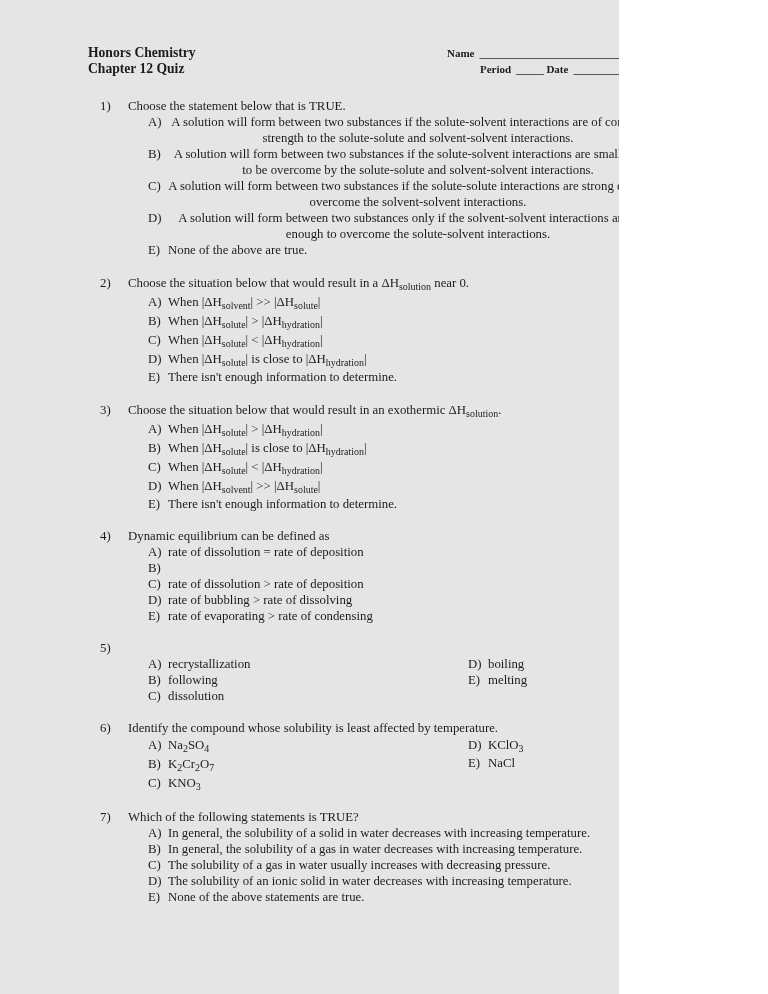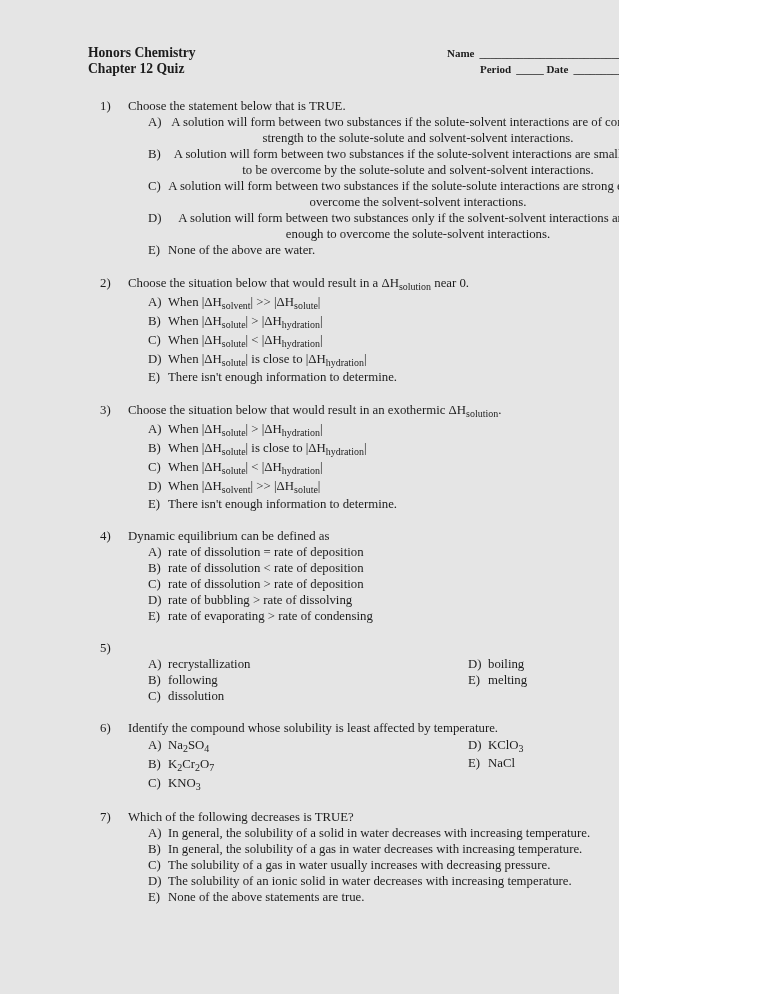--- a/index.html
+++ b/index.html
@@ -79,21 +79,21 @@
           <div class="opt">
             <span class="letter">C)</span>
             <span class="otext">A solution will form between two substances if the solute-solute interactions are strong enough to overcome the solvent-solvent interactions.</span>
           </div>
           <div class="opt">
             <span class="letter">D)</span>
             <span class="otext">A solution will form between two substances only if the solvent-solvent interactions are weak enough to overcome the solute-solvent interactions.</span>
           </div>
           <div class="opt">
             <span class="letter">E)</span>
-            <span class="otext">None of the above are water.</span>
+            <span class="otext">None of the above are true.</span>
           </div>
         </div>
       </div>
       <div class="question">
         <div class="qline subline">
           <span class="qnum">2)</span>
           <span class="qtext">Choose the situation below that would result in a ΔH<sub>solution</sub> near 0.</span>
         </div>
         <div class="opts">
           <div class="opt subline">
@@ -151,21 +151,20 @@
           <span class="qnum">4)</span>
           <span class="qtext">Dynamic equilibrium can be defined as</span>
         </div>
         <div class="opts">
           <div class="opt">
             <span class="letter">A)</span>
             <span class="otext">rate of dissolution = rate of deposition</span>
           </div>
           <div class="opt">
             <span class="letter">B)</span>
-            <span class="otext">rate of dissolution &lt; rate of deposition</span>
           </div>
           <div class="opt">
             <span class="letter">C)</span>
             <span class="otext">rate of dissolution &gt; rate of deposition</span>
           </div>
           <div class="opt">
             <span class="letter">D)</span>
             <span class="otext">rate of bubbling &gt; rate of dissolving</span>
           </div>
           <div class="opt">
@@ -233,21 +232,21 @@
             <div class="opt">
               <span class="letter">E)</span>
               <span class="otext">NaCl</span>
             </div>
           </div>
         </div>
       </div>
       <div class="question">
         <div class="qline">
           <span class="qnum">7)</span>
-          <span class="qtext">Which of the following decreases is TRUE?</span>
+          <span class="qtext">Which of the following statements is TRUE?</span>
         </div>
         <div class="opts">
           <div class="opt">
             <span class="letter">A)</span>
             <span class="otext">In general, the solubility of a solid in water decreases with increasing temperature.</span>
           </div>
           <div class="opt">
             <span class="letter">B)</span>
             <span class="otext">In general, the solubility of a gas in water decreases with increasing temperature.</span>
           </div>

